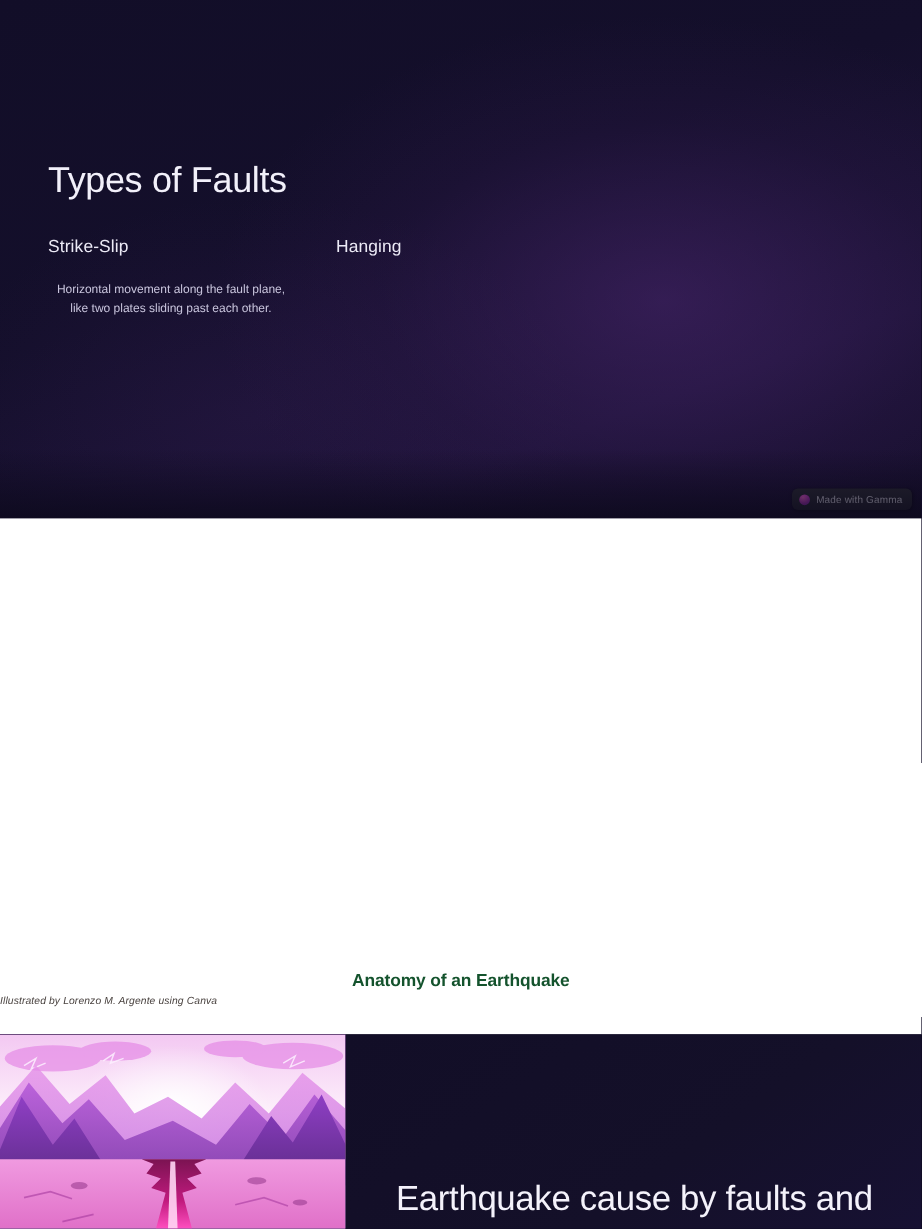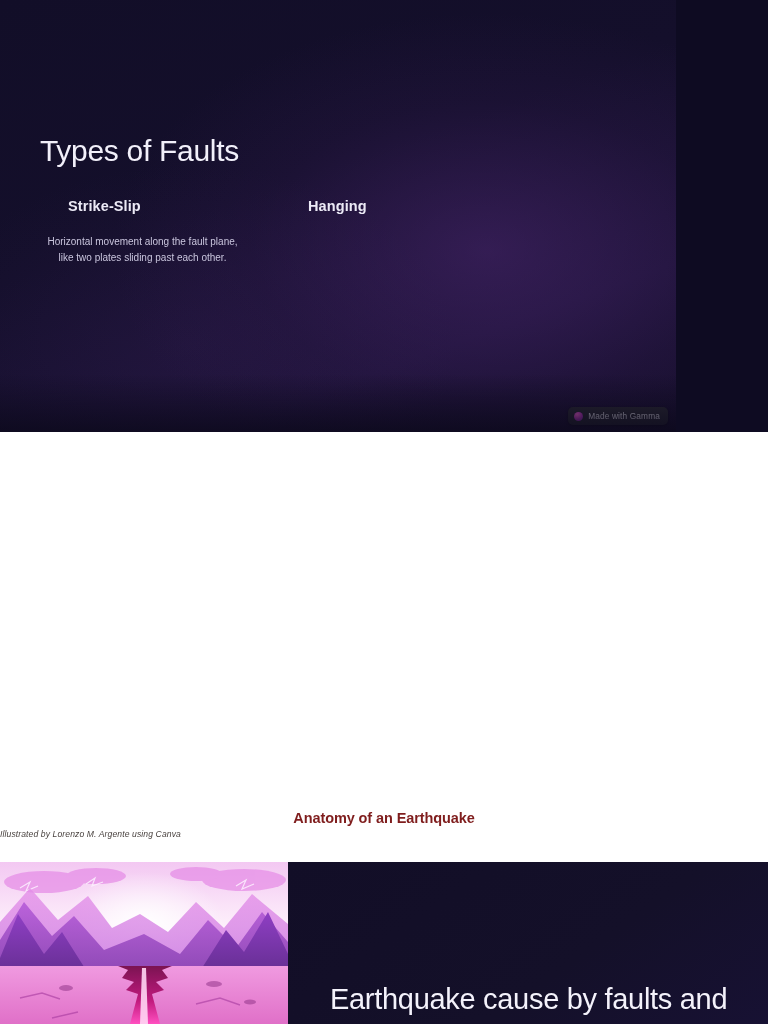--- a/index.html
+++ b/index.html
@@ -7,21 +7,21 @@
   html, body {
     width:768px; height:1024px;
     overflow:hidden;
     background:#0e0b22;
     font-family:"Liberation Sans", sans-serif;
   }
 
   
   .slide-dark {
     position:relative;
-    width:676px; height:432px;
+    width:768px; height:432px;
     background:
       radial-gradient(ellipse 520px 330px at 72% 58%, rgba(88,44,128,0.42) 0%, rgba(60,30,92,0.18) 45%, rgba(20,14,44,0) 72%),
       radial-gradient(ellipse 380px 260px at 28% 80%, rgba(52,30,84,0.30) 0%, rgba(20,14,44,0) 70%),
       linear-gradient(160deg,#120e28 0%, #140f2b 42%, #1d1338 75%, #160f2c 100%);
     overflow:hidden;
   }
   .slide-dark::after{
     content:"";
     position:absolute; left:0; right:0; bottom:0; height:58px;
     background:linear-gradient(to bottom, rgba(18,14,40,0) 0%, rgba(12,9,28,0.85) 100%);
@@ -42,25 +42,24 @@
     left:40px; top:198px;
     width:688px;
     display:flex;
     gap:0;
   }
   .col { width:238px; margin-right:2px; }
   .col + .col { margin-left:0; }
   .col:nth-child(2){ margin-left:0; }
   .col-head {
     font-size:14.5px;
-    font-weight:700;
+    font-weight:400;
     color:#eceaf6;
     margin-bottom:20px;
     letter-spacing:.1px;
-    margin-left:28px;
   }
   .col-body {
     font-size:10px;
     line-height:1.62;
     color:#c9c5dd;
     max-width:205px;
     text-align:center;
   }
 
   
@@ -93,21 +92,21 @@
     position:absolute;
     left:0; top:0; width:768px; height:430px;
   }
   .caption-title{
     position:absolute;
     left:0; right:0; top:808px;
     text-align:center;
     font-family:"Liberation Sans", sans-serif;
     font-weight:700;
     font-size:14.5px;
-    color:#7f1d1d;
+    color:#14532d;
     letter-spacing:-.1px;
   }
   .caption-sub{
     position:absolute;
     left:0; right:0; top:827px;
     font-family:"Liberation Sans", sans-serif;
     font-style:italic;
     font-size:8.6px;
     color:#4a4340;
     letter-spacing:.1px;

